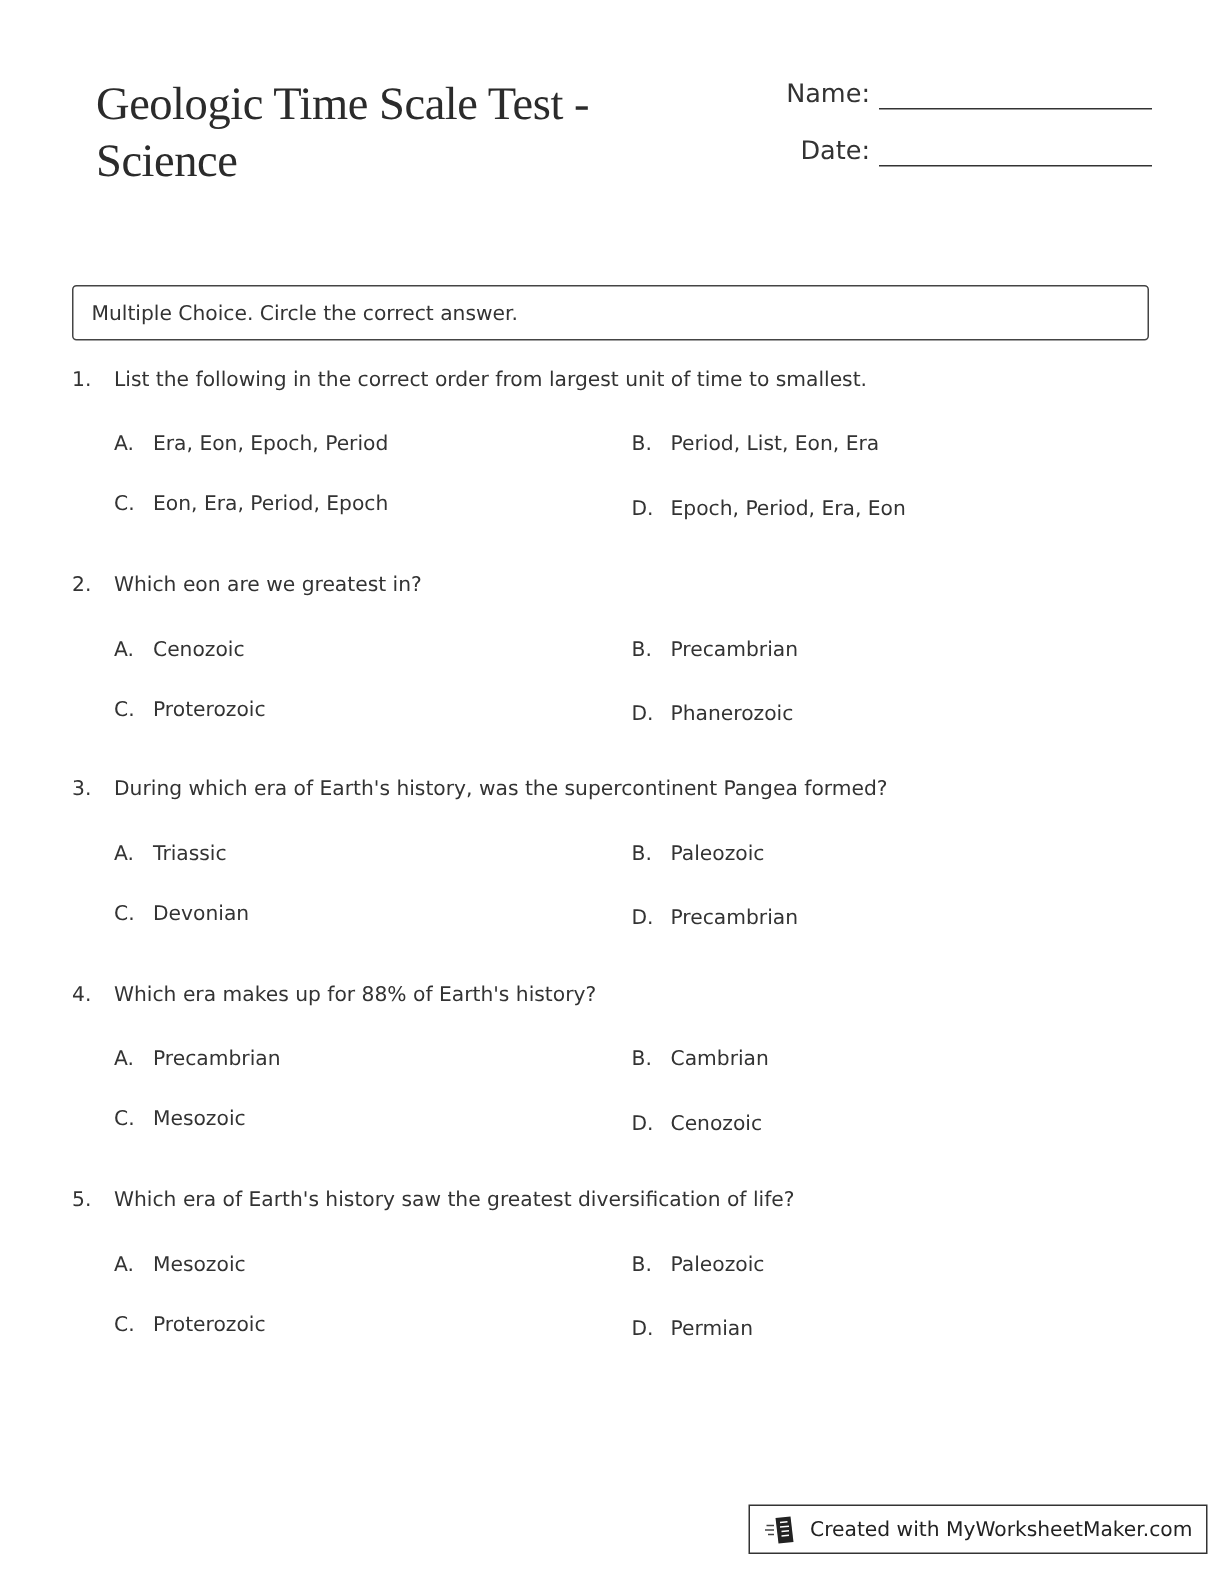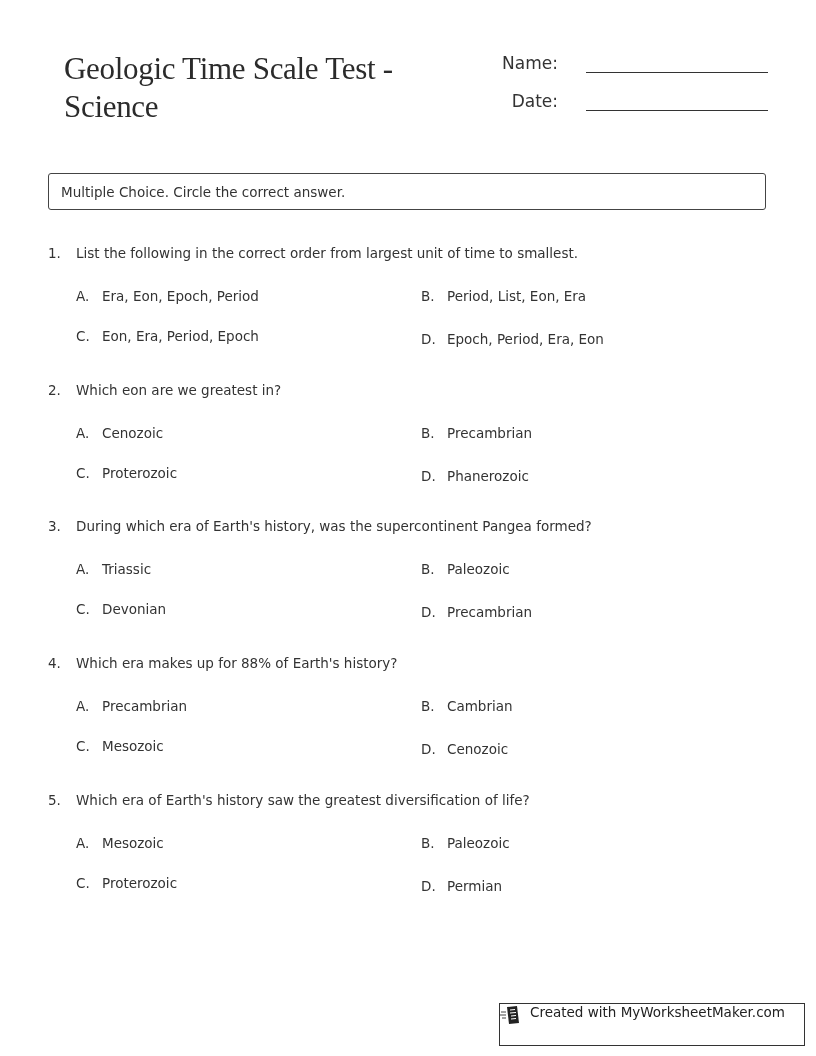--- a/index.html
+++ b/index.html
@@ -1,35 +1,35 @@
 <!DOCTYPE html>
 <html><head>
 <meta charset="utf-8">
 <style>
   html, body { margin: 0; padding: 0; background: #ffffff; }
   body { width: 816px; height: 1056px; position: relative; overflow: hidden; color: #333333; font-family: "DejaVu Sans", sans-serif; }
   .title { position: absolute; left: 64px; top: 50px; width: 420px; font-family: "Liberation Serif", serif; font-size: 31px; line-height: 38px; color: #2b2b2b; letter-spacing: -0.3px; }
-  .field { position: absolute; right: 48px; display: flex; align-items: flex-end; gap: 22px; }
+  .field { position: absolute; right: 48px; display: flex; align-items: flex-end; }
   .field .lbl { font-size: 17px; color: #333; margin-right: 6px; }
   .field .line { width: 182px; border-bottom: 1px solid #333; height: 22px; }
   .name-field { top: 50px; }
   .date-field { top: 88px; }
-  .instructions { position: absolute; left: 48px; top: 173px; width: 718px; height: 37px; box-sizing: border-box; border: 1px solid #444; border-radius: 3px; padding: 0 12px; display: flex; align-items: center; font-size: 13.5px; color: #333; }
+  .instructions { position: absolute; left: 48px; top: 190px; width: 718px; height: 37px; box-sizing: border-box; border: 1px solid #444; border-radius: 3px; padding: 0 12px; display: flex; align-items: center; font-size: 13.5px; color: #333; }
   .question { position: absolute; left: 48px; width: 720px; }
   .qline { display: flex; font-size: 13.5px; line-height: 20px; }
   .qnum { width: 28px; }
   .qtext b { font-weight: normal; }
   .choices { position: relative; height: 100px; }
   .choice { position: absolute; display: flex; font-size: 13.5px; line-height: 20px; }
   .choice .letter { width: 26px; }
   .ca { left: 28px; top: 23px; }
   .cb { left: 373px; top: 23px; }
   .cc { left: 28px; top: 63px; }
   .cd { left: 373px; top: 66px; }
-  .footer { position: absolute; left: 499px; top: 1003px; width: 306px; height: 43px; box-sizing: border-box; border: 1px solid #333; display: flex; align-items: flex-start; font-size: 13.5px; color: #222; }
+  .footer { position: absolute; left: 499px; top: 1003px; width: 306px; height: 33px; box-sizing: border-box; border: 1px solid #333; display: flex; align-items: center; padding-left: 10px; font-size: 13.5px; color: #222; }
   .footer .logo { width: 22px; height: 22px; margin-right: 8px; }
 </style>
 </head>
 <body>
 
 <div class="title">Geologic Time Scale Test - Science</div>
 
 <div class="field name-field">
   <span class="lbl">Name:</span>
   <span class="line"></span>

